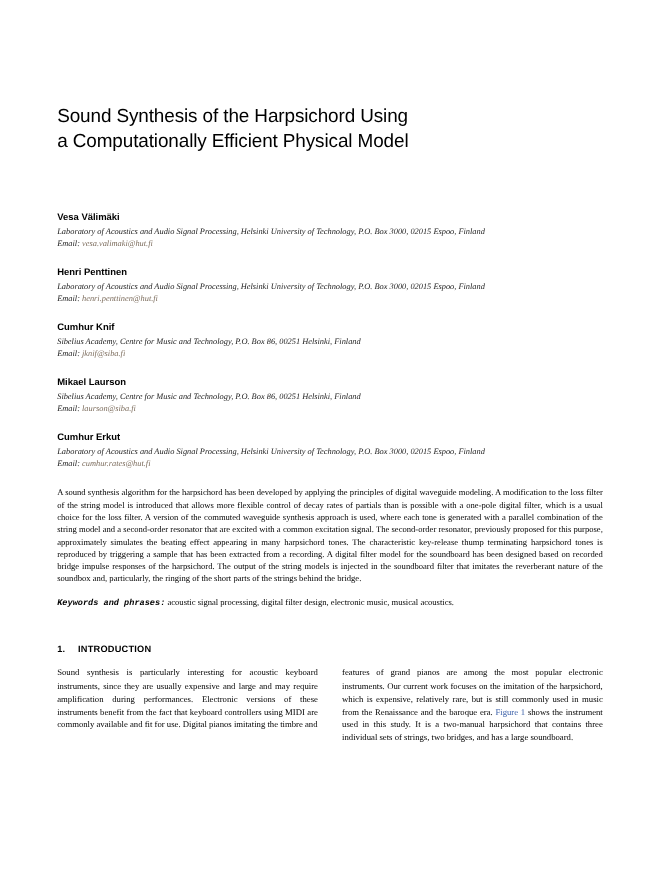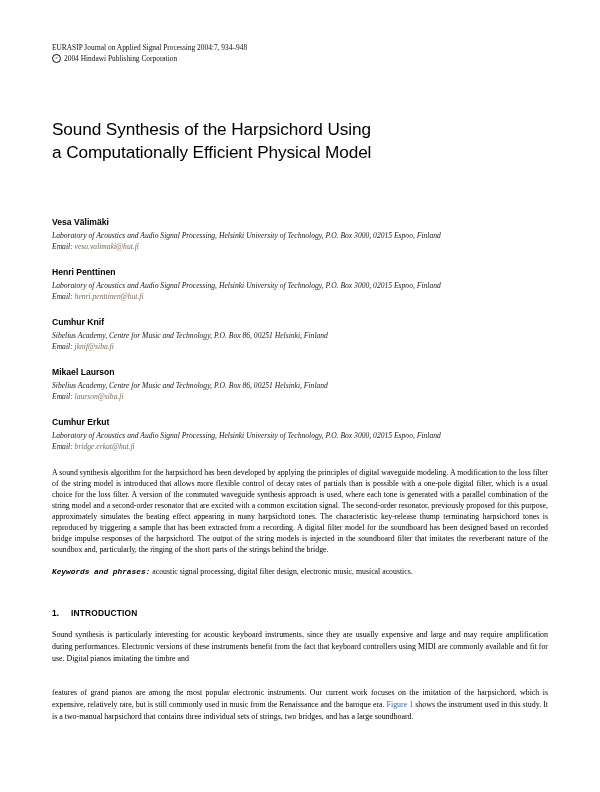--- a/index.html
+++ b/index.html
@@ -124,44 +124,36 @@
     font-weight: bold;
     font-size: 8.4px;
     letter-spacing: 0.2px;
   }
   .section-head .num { margin-right: 9px; }
 
   .columns {
     margin-top: 11px;
     display: flex;
     gap: 22px;
-    flex-direction: column;
   }
   .col {
     flex: 1 1 0;
     font-size: 7.9px;
     line-height: 1.5;
     text-align: justify;
     color: #000;
   }
   .col p { margin: 0; }
   .figref { color: #3a5fa8; }
 </style>
 </head>
 <body>
 
 <div class="page">
 
-  <div class="journal-header">
-    <div>EURASIP Journal on Applied Signal Processing 2004:7, 934–948</div>
-    <div class="line2">
-      <span class="copy-glyph">c</span>
-      <span>2004 Hindawi Publishing Corporation</span>
-    </div>
-  </div>
 
   <div class="title">
     <div>Sound Synthesis of the Harpsichord Using</div>
     <div>a Computationally Efficient Physical Model</div>
   </div>
 
   <div class="authors">
 
     <div class="author-block">
       <div class="author-name">Vesa Välimäki</div>
@@ -197,21 +189,21 @@
         <span class="lbl">Email:</span>
         <span class="addr">laurson@siba.fi</span>
       </div>
     </div>
 
     <div class="author-block">
       <div class="author-name">Cumhur Erkut</div>
       <div class="author-affil">Laboratory of Acoustics and Audio Signal Processing, Helsinki University of Technology, P.O. Box 3000, 02015 Espoo, Finland</div>
       <div class="author-email">
         <span class="lbl">Email:</span>
-        <span class="addr">bridge.erkut@hut.fi</span>
+        <span class="addr">cumhur.rates@hut.fi</span>
       </div>
     </div>
 
   </div>
 
 
   <div class="abstract">A sound synthesis algorithm for the harpsichord has been developed by applying the principles of digital waveguide modeling. A modification to the loss filter of the string model is introduced that allows more flexible control of decay rates of partials than is possible with a one-pole digital filter, which is a usual choice for the loss filter. A version of the commuted waveguide synthesis approach is used, where each tone is generated with a parallel combination of the string model and a second-order resonator that are excited with a common excitation signal. The second-order resonator, previously proposed for this purpose, approximately simulates the beating effect appearing in many harpsichord tones. The characteristic key-release thump terminating harpsichord tones is reproduced by triggering a sample that has been extracted from a recording. A digital filter model for the soundboard has been designed based on recorded bridge impulse responses of the harpsichord. The output of the string models is injected in the soundboard filter that imitates the reverberant nature of the soundbox and, particularly, the ringing of the short parts of the strings behind the bridge.</div>
 
   <div class="keywords">
     <span class="kw-label">Keywords and phrases:</span>

